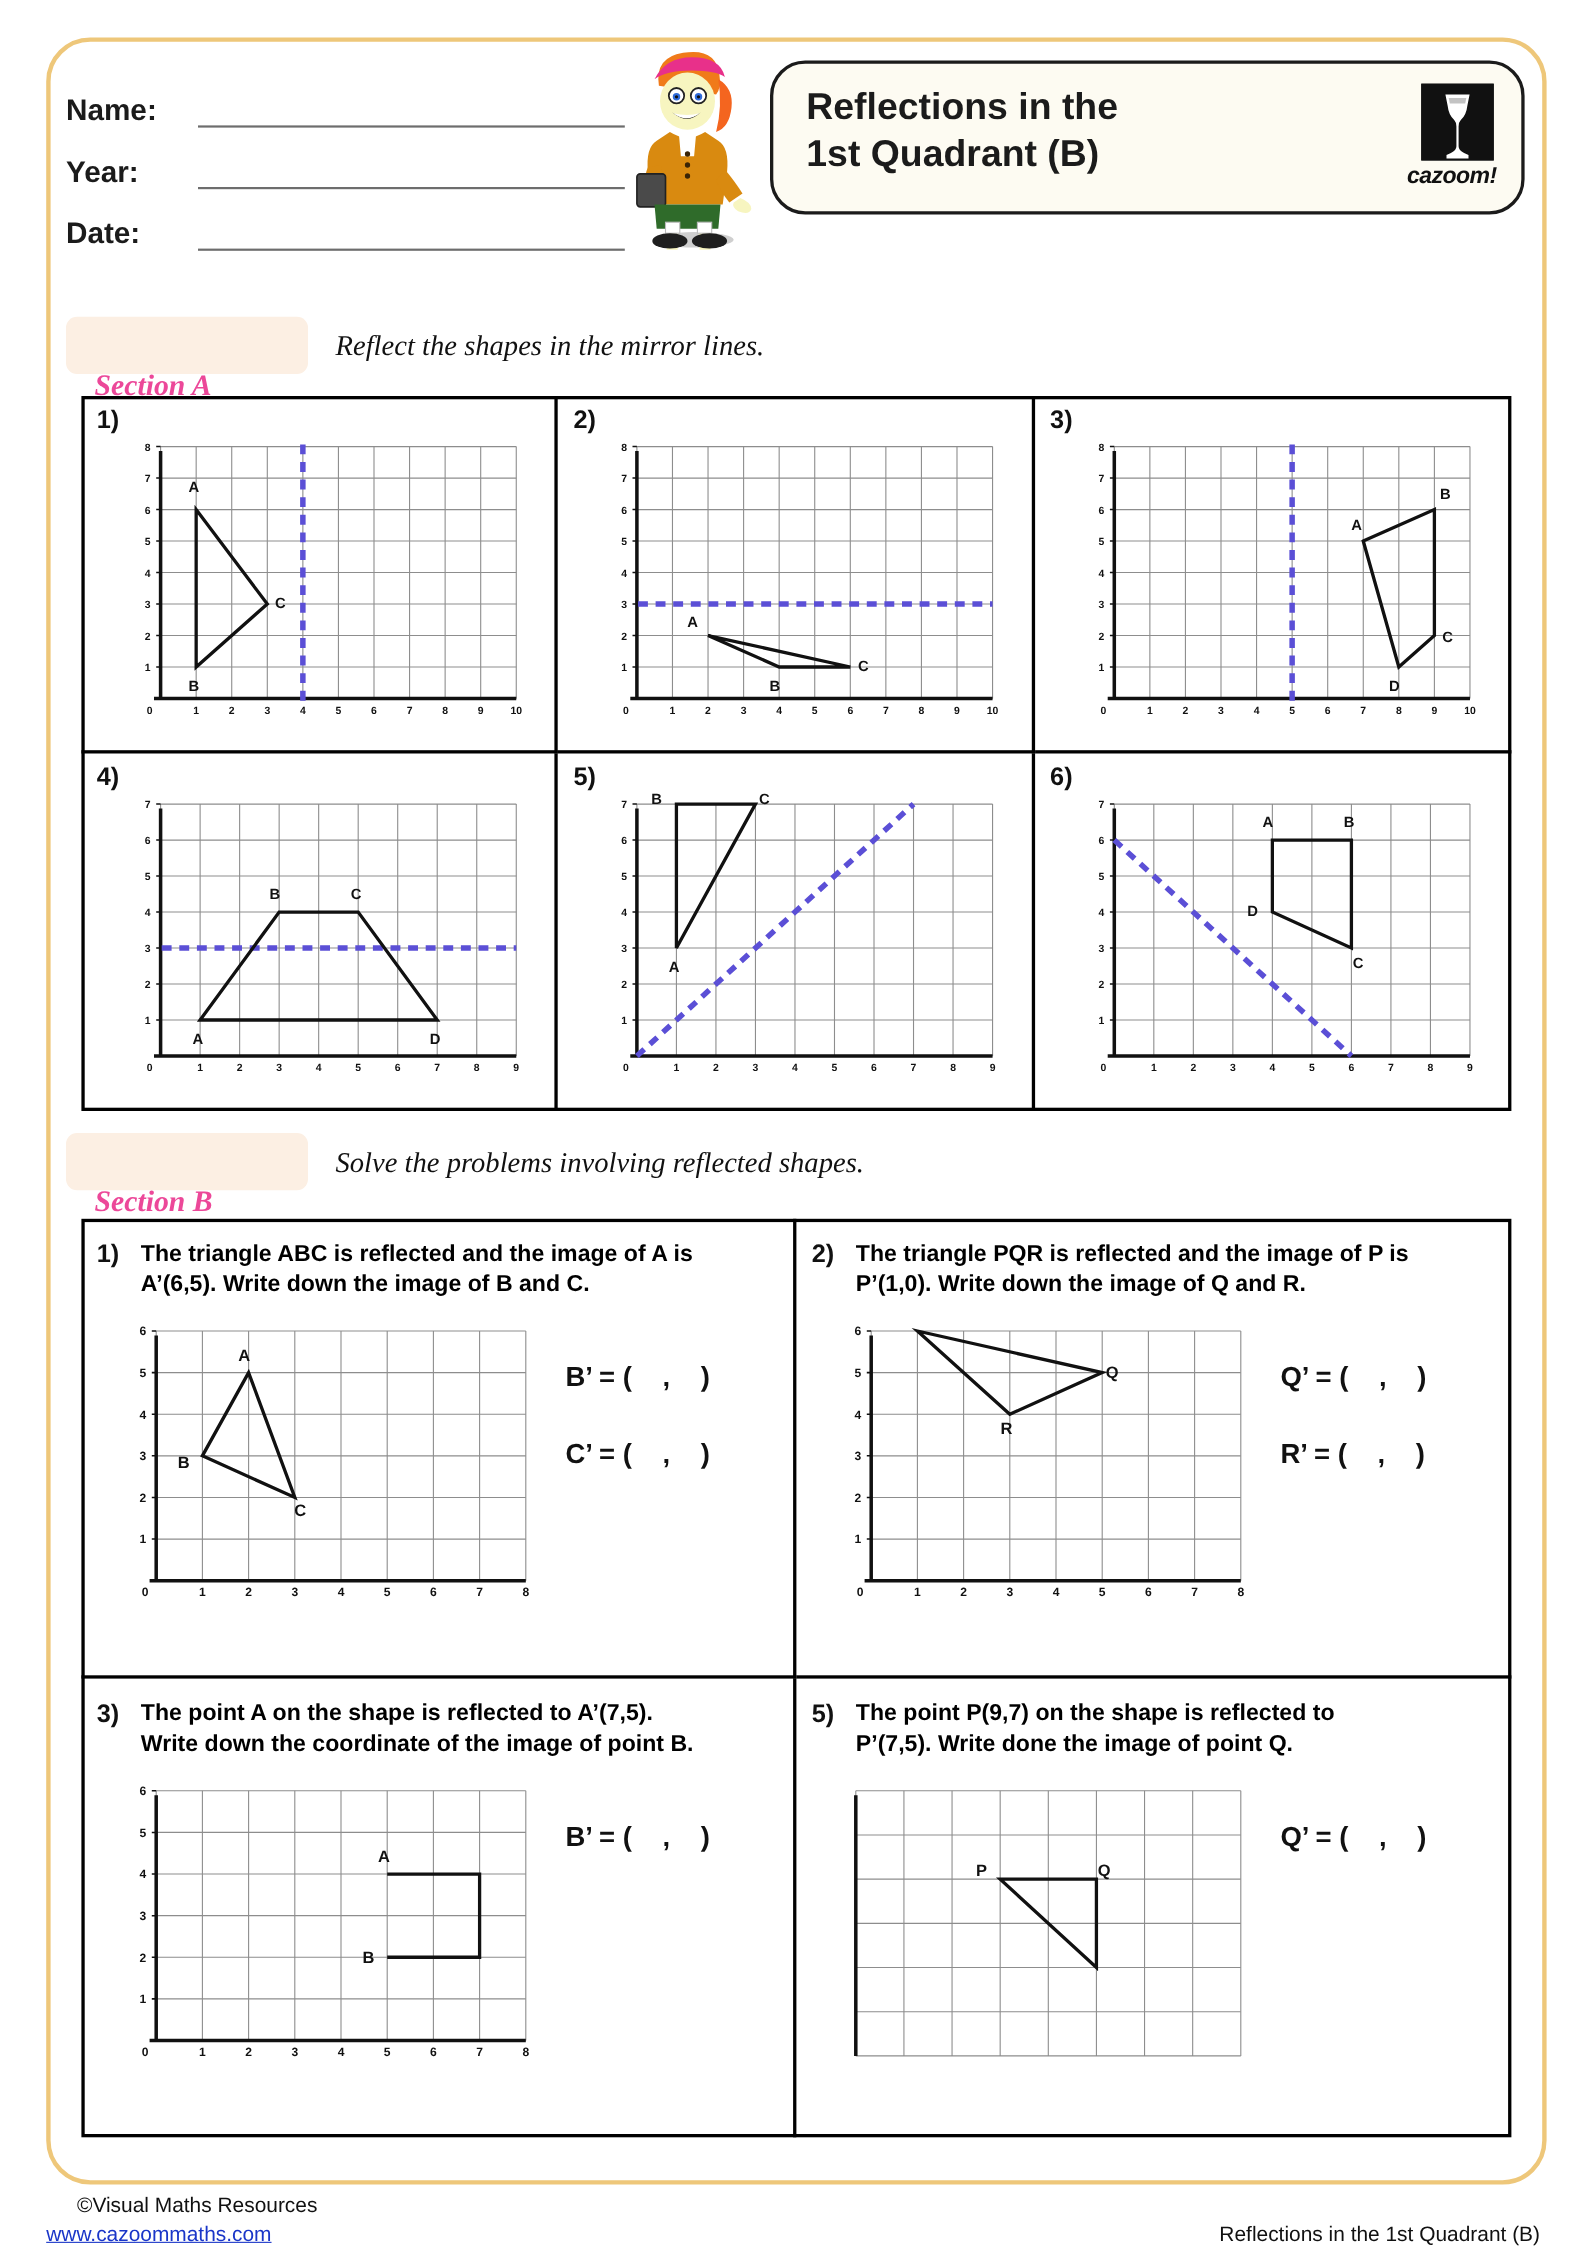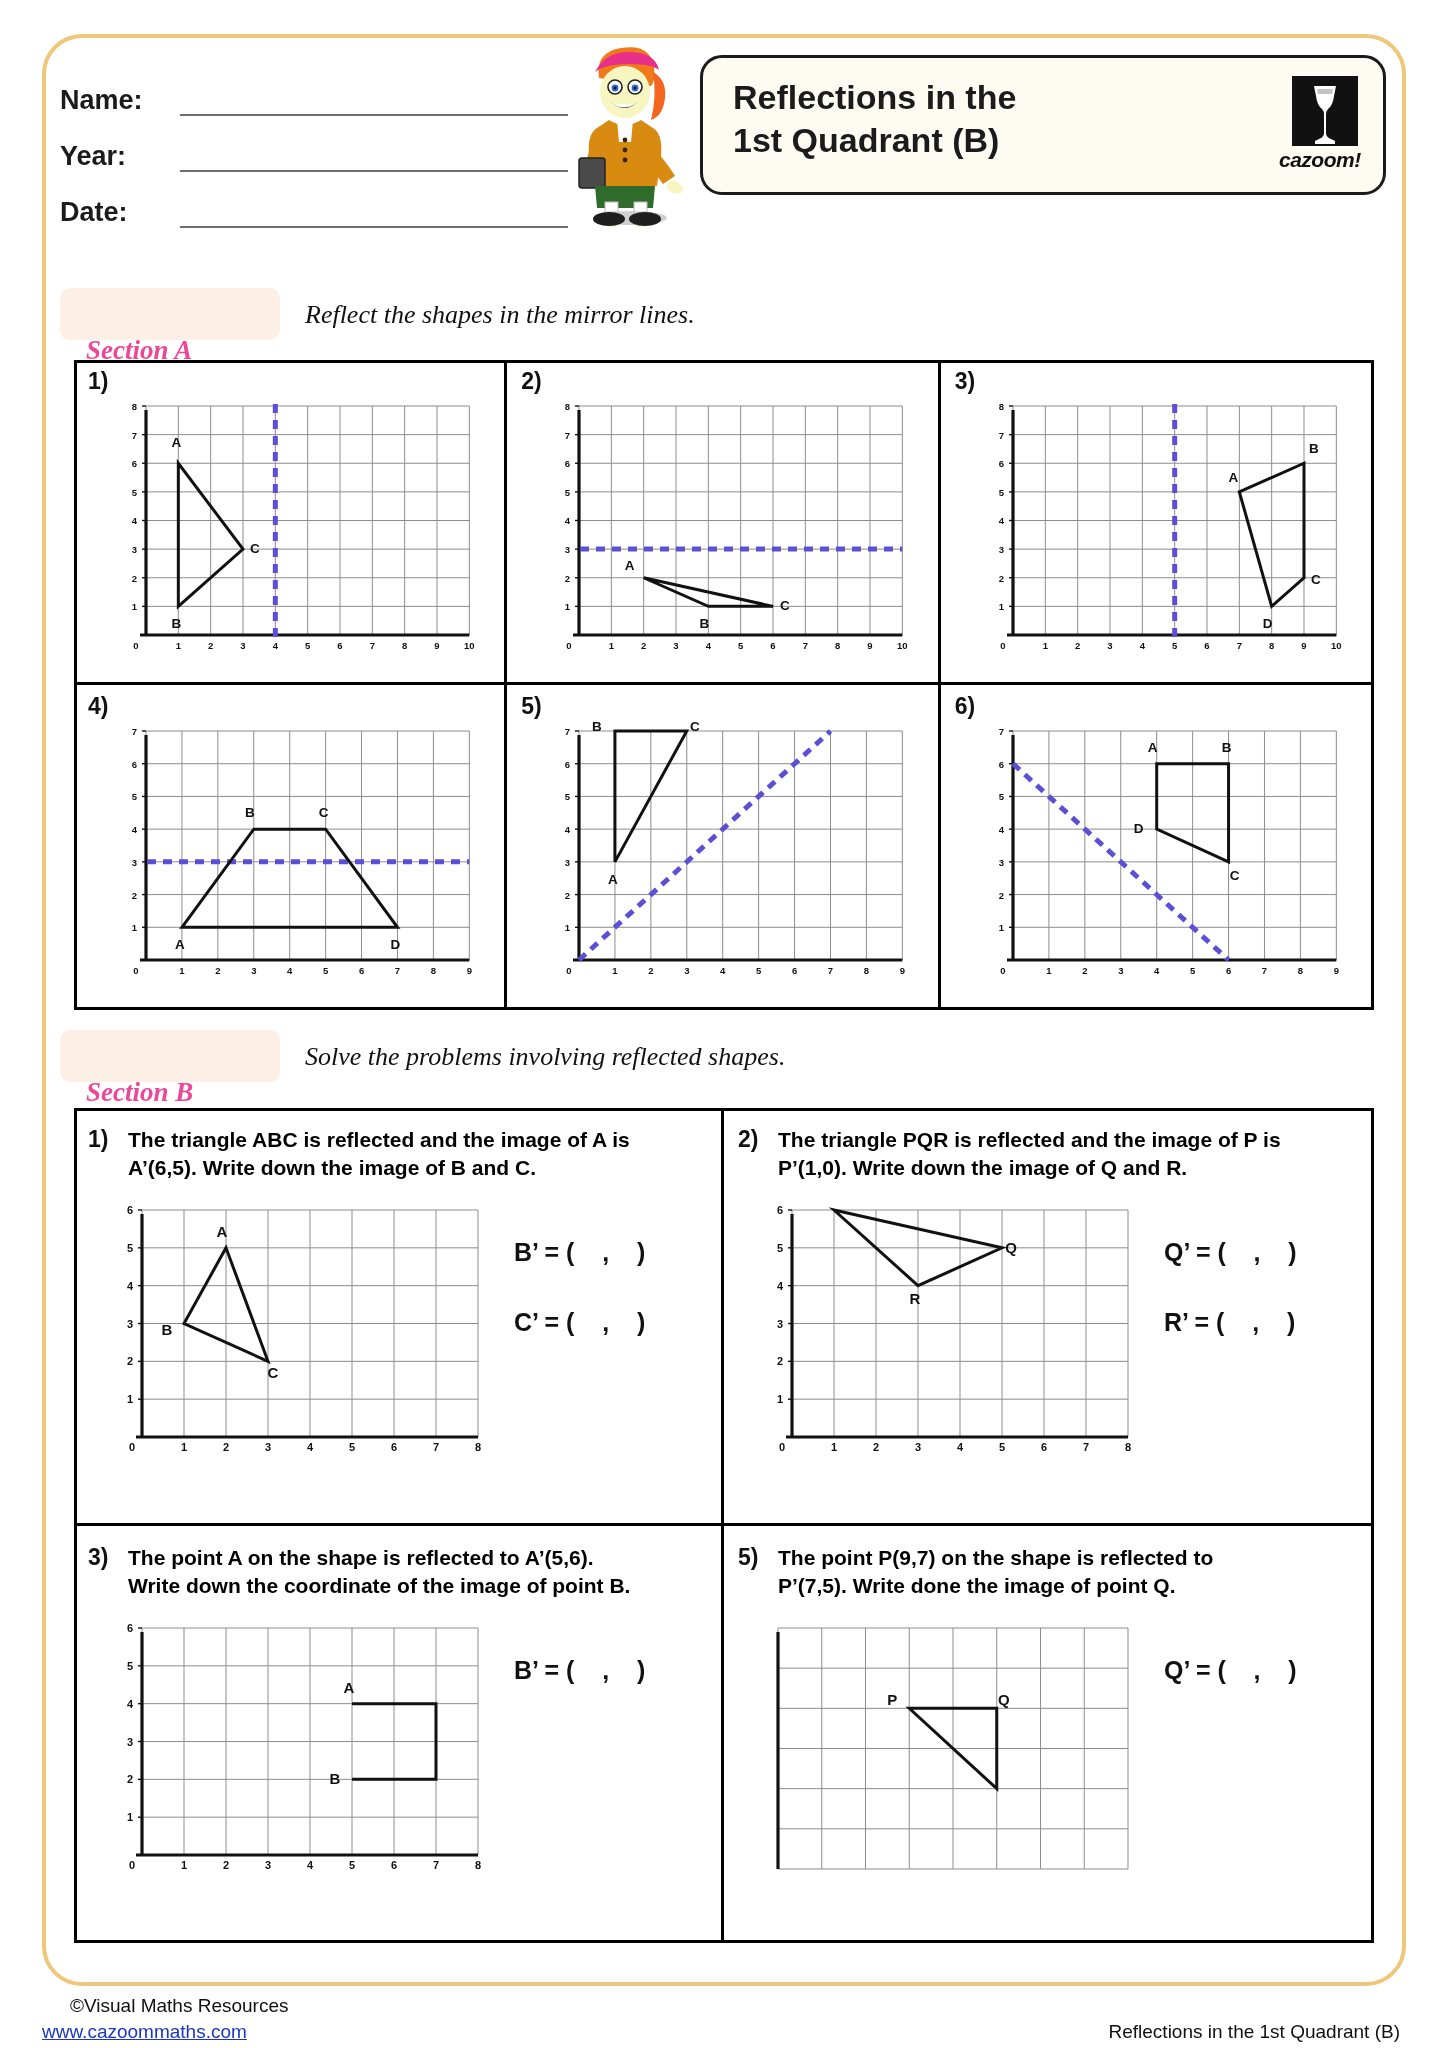--- a/index.html
+++ b/index.html
@@ -9,21 +9,21 @@
          border:4px solid #eec77a;border-radius:40px;box-sizing:border-box;}
   
   .hdr{position:absolute;left:60px;top:60px;width:520px;height:170px;}
   .hdr-row{display:flex;align-items:flex-end;height:56px;}
   .hdr-lab{font-size:27px;font-weight:bold;color:#1b1b1b;width:110px;}
   .hdr-line{flex:1;border-bottom:2px solid #6d6d6d;height:30px;margin-left:10px;margin-right:12px;}
   
   .mascot{position:absolute;left:565px;top:42px;width:120px;height:185px;}
   
   .titlebox{position:absolute;left:700px;top:55px;width:686px;height:140px;
-            background:#fdfbf2;border:3px solid #1b1b1b;border-radius:22px;box-sizing:border-box;}
+            background:#fdfbf2;border:3px solid #1b1b1b;border-radius:32px;box-sizing:border-box;}
   .title{position:absolute;left:30px;top:18px;width:470px;font-size:34px;font-weight:bold;line-height:1.25;color:#1b1b1b;}
   .logo{position:absolute;right:12px;top:18px;width:92px;height:105px;text-align:left;}
   .logo-mark{width:66px;height:70px;background:#111;margin:0 auto;position:relative;}
   .logo-txt{font-size:21px;font-weight:bold;font-style:italic;color:#111;margin-top:2px;letter-spacing:-.5px;}
   
   .sec{position:absolute;height:52px;}
   .sec-pill{position:absolute;left:0;top:0;width:220px;height:52px;background:#fcefe3;border-radius:10px;}
   .sec-name{position:absolute;left:26px;top:12px;font-family:"Liberation Serif",serif;font-weight:bold;font-style:italic;font-size:27px;color:#ec4899;margin-top:35px;}
   .sec-desc{position:absolute;left:245px;top:12px;font-family:"Liberation Serif",serif;font-style:italic;font-size:26px;color:#111;white-space:nowrap;}
   
@@ -589,21 +589,21 @@
             <text x="253" y="52.833333333333336" font-size="15" font-family="&quot;Liberation Sans&quot;,sans-serif" font-weight="bold" fill="#111" text-anchor="middle">Q</text>
             <text x="157" y="103.66666666666667" font-size="15" font-family="&quot;Liberation Sans&quot;,sans-serif" font-weight="bold" fill="#111" text-anchor="middle">R</text>
           </svg>
         </div>
         <div class="ans" style="left: 440px; top: 130px;">Q’ = (    ,    )</div>
         <div class="ans" style="left: 440px; top: 200px;">R’ = (    ,    )</div>
       </div>
       <div class="cellbox" style="left: 74px; top: 1525.5px; width: 650px; height: 417.5px; border-right: 3px solid rgb(0, 0, 0);">
         <div class="qnum" style="left: 14px; top: 18px;">3)</div>
         <div class="qtext" style="left: 54px; top: 18px; width: 590px;">
-          <div>The point A on the shape is reflected to A’(5,6).</div>
+          <div>The point A on the shape is reflected to A’(7,5).</div>
           <div>Write down the coordinate of the image of point B.</div>
         </div>
         <div style="position: absolute; left: 34px; top: 92px; width: 380px; height: 265px;">
           <svg width="380" height="265" viewBox="0 0 380 265">
             <line x1="34" y1="237" x2="34" y2="10" stroke="#8d8d8d" stroke-width="1"></line>
             <line x1="76" y1="237" x2="76" y2="10" stroke="#8d8d8d" stroke-width="1"></line>
             <line x1="118" y1="237" x2="118" y2="10" stroke="#8d8d8d" stroke-width="1"></line>
             <line x1="160" y1="237" x2="160" y2="10" stroke="#8d8d8d" stroke-width="1"></line>
             <line x1="202" y1="237" x2="202" y2="10" stroke="#8d8d8d" stroke-width="1"></line>
             <line x1="244" y1="237" x2="244" y2="10" stroke="#8d8d8d" stroke-width="1"></line>

